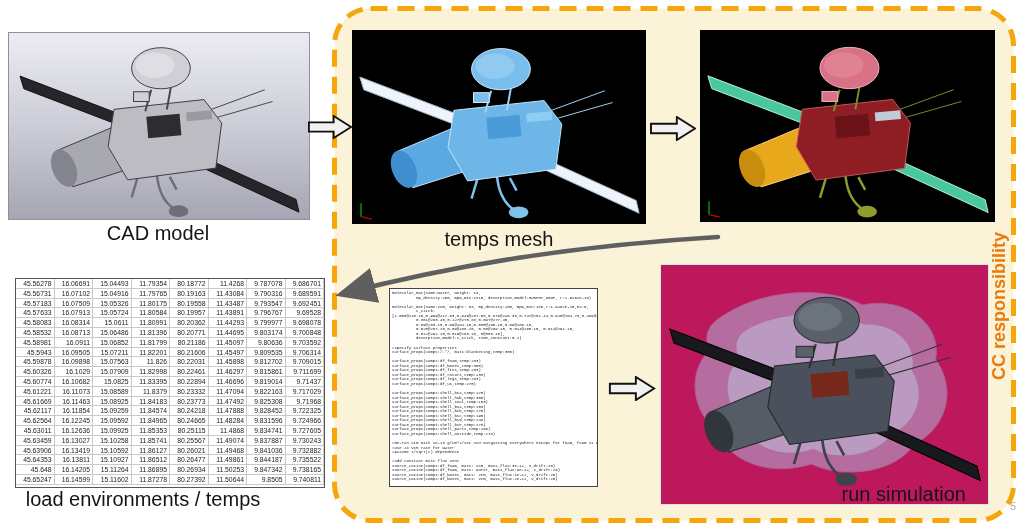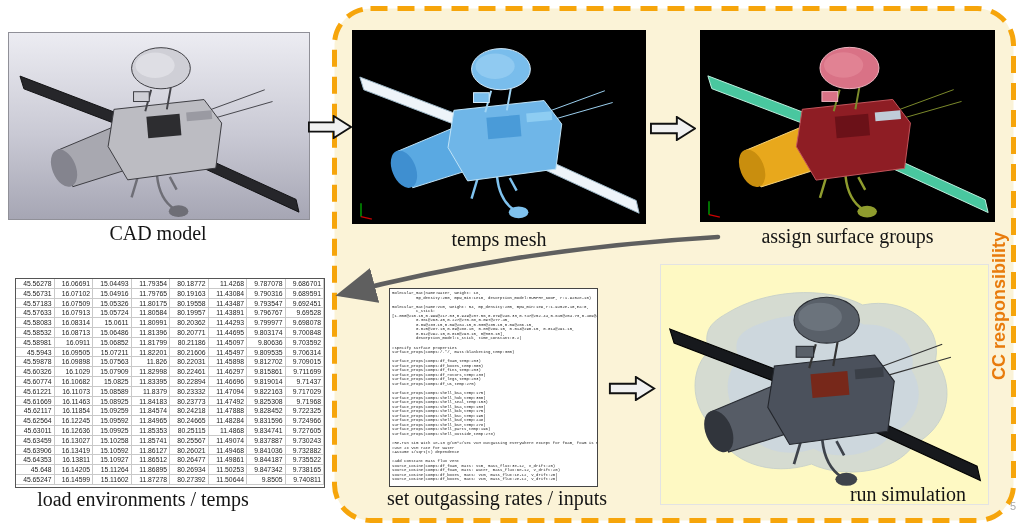--- a/index.html
+++ b/index.html
@@ -1,25 +1,25 @@
 <!DOCTYPE html>
 <html><head>
 <meta charset="utf-8">
 <style>
   html,body{margin:0;padding:0;background:#fff;}
   #slide{position:relative;width:1024px;height:528px;background:#ffffff;overflow:hidden;
          font-family:"Liberation Sans",sans-serif;}
   svg{display:block;}
   .abs{position:absolute;}
-  .caption{position:absolute;text-align:center;font-size:20px;color:#141414;white-space:nowrap;font-family:Liberation Serif, serif;}
+  .caption{position:absolute;text-align:center;font-size:20px;color:#141414;white-space:nowrap;}
   
   .img-panel{position:absolute;overflow:hidden;}
   .dark{background:#000;}
   .cad-bg{background:linear-gradient(180deg,#ececf2 0%,#c9c9d4 55%,#a6a6b4 100%);border:1px solid #909098;}
-  .sim-bg{background:#fef9c3;border:1px solid #e3e3e3;}
+  .sim-bg{background:#be185d;border:1px solid #e3e3e3;}
   
   .envtable{position:absolute;left:15px;top:278px;width:308px;height:208px;background:#fff;
             border:1px solid #555;overflow:hidden;}
   .t-row{display:grid;grid-template-columns:repeat(8,1fr);height:9.8px;}
   .t-cell{font-size:6.8px;line-height:9.8px;text-align:right;padding-right:2px;color:#222;
           border-right:1px solid #c9c9c9;border-bottom:1px solid #c9c9c9;overflow:hidden;}
   
   .codepanel{position:absolute;left:389px;top:288px;width:209px;height:199px;background:#fff;
              border:1px solid #444;overflow:hidden;padding:2px 0 0 2px;box-sizing:border-box;}
   .code-line{font-family:"Liberation Mono","DejaVu Sans Mono",monospace;font-size:4px;
@@ -106,21 +106,20 @@
     </svg>
 
   <div class="img-panel dark" style="left:700px;top:30px;width:295px;height:192px">
     <svg class="v-groups" width="295" height="192" viewBox="0 0 300 190">
       <use href="#sc"></use>
     </svg>
     <svg class="abs" style="left:4px;bottom:4px" width="20" height="20">
         <use href="#axes"></use>
       </svg>
   </div>
-  <div class="caption" style="left:700px;top:225px;width:295px">assign surface groups</div>
 
   <div class="envtable">
     <div>
         <div class="t-row">
           <span class="t-cell">45.56278</span>
           <span class="t-cell">16.06691</span>
           <span class="t-cell">15.04493</span>
           <span class="t-cell">11.79354</span>
           <span class="t-cell">80.18772</span>
           <span class="t-cell">11.4268</span>
@@ -368,21 +367,20 @@
       <div class="code-line">#Re-run sim with 1e-13 g/cm^2/sec VCM outgassing everywhere except for foam, foam is 5e-13</div>
       <div class="code-line">#Use 2x VCM rate for water</div>
       <div class="code-line">#Assume 1/sqrt(t) dependence</div>
       <div class="code-line">&nbsp;</div>
       <div class="code-line">#add constant mass flux vent</div>
       <div class="code-line">source_cosine(comps:df_foam, mats: vcm, mass_flux:3e-12, v_drift:20)</div>
       <div class="code-line">source_cosine(comps:df_foam, mats: water, mass_flux:6e-12, v_drift:20)</div>
       <div class="code-line">source_cosine(comps:df_boxes, mats: vcm, mass_flux:1e-12, v_drift:20)</div>
       <div class="code-line">source_cosine(comps:df_boxes, mats: vcm, mass_flux:2e-12, v_drift:20)</div>
     </div>
-  <div class="caption" style="left:343px;top:487px;width:308px">set outgassing rates / inputs</div>
 
   <svg class="abs" style="left:608px;top:376px" width="48" height="25">
       <use href="#blockarrow"></use>
     </svg>
 
   <div class="img-panel sim-bg" style="left:660px;top:264px;width:327px;height:239px">
     <svg class="v-sim" width="327" height="239" viewBox="0 0 300 190">
       <path d="M60 30 C95 8 150 4 185 22 C225 14 258 40 252 72
             C272 100 262 135 232 150 C215 176 168 182 138 168 C100 180 62 166 52 138
             C28 120 24 84 44 64 C38 46 46 38 60 30 Z" fill="#aebfe0" opacity="0.5" stroke="#8fa6d0" stroke-width="0.8"></path>

